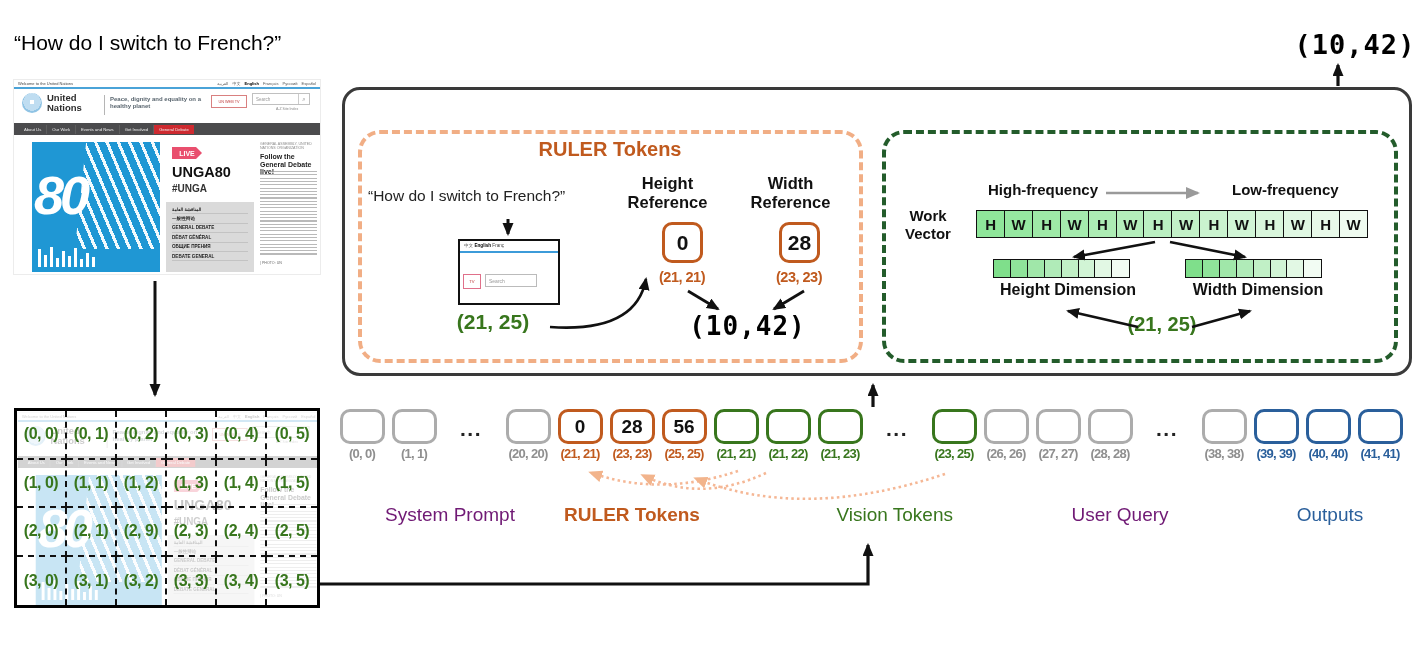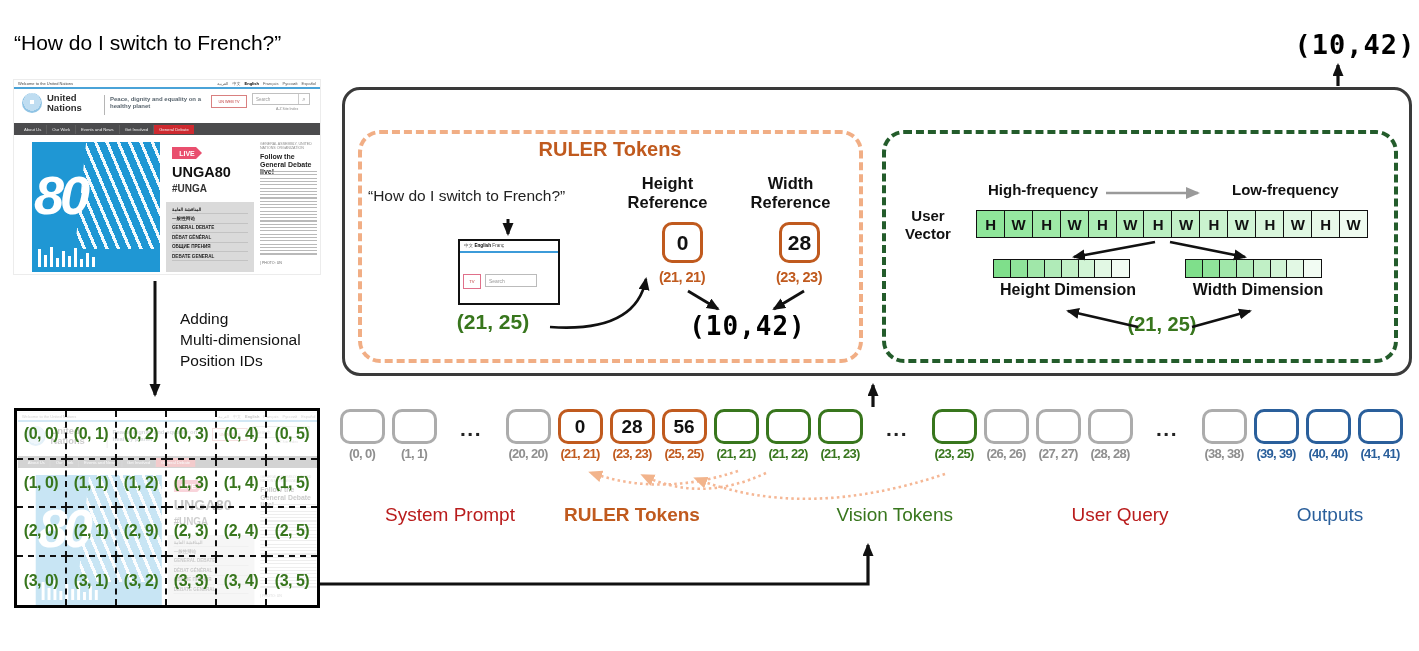--- a/index.html
+++ b/index.html
@@ -107,21 +107,21 @@
   .tok .box{width:45px;height:35px;border:3.2px solid #999;border-radius:10px;background:#fff;box-sizing:border-box;
             display:flex;align-items:center;justify-content:center;font-size:19px;font-weight:700;color:#111;}
   .tok .lbl{margin-top:2px;font-size:13px;font-weight:700;letter-spacing:-0.7px;white-space:nowrap;}
   .tok.gray .box{border-color:#ACACAC;}   .tok.gray .lbl{color:#8F8F8F;}
   .tok.ruler .box{border-color:#C05A1E;}  .tok.ruler .lbl{color:#C05A1E;}
   .tok.vision .box{border-color:#38761D;} .tok.vision .lbl{color:#38761D;}
   .tok.output .box{border-color:#2A5F9B;} .tok.output .lbl{color:#2A5F9B;}
   .tok.ell{flex:0 0 62px;display:block;text-align:center;padding-top:8px;font-size:21px;font-weight:700;color:#222;letter-spacing:1.5px;}
 
   .group-label{top:481px;width:170px;text-align:center;font-size:19px;position:absolute;}
-  .gl-gray{color:#b91c1c;}
+  .gl-gray{color:#701a75;}
   .gl-ruler{color:#C05A1E;font-weight:700;}
   .gl-vision{color:#38761D;}
   .gl-output{color:#2A5F9B;font-weight:500;}
 
   svg.overlay{position:absolute;left:0;top:0;pointer-events:none;}
 </style>
 </head>
 <body>
 
 <div class="canvas">
@@ -188,25 +188,20 @@
         <div>ОБЩИЕ ПРЕНИЯ</div>
         <div>DEBATE GENERAL</div>
       </div>
       <div class="u-kicker">GENERAL ASSEMBLY, UNITED NATIONS ORGANIZATION</div>
       <div class="u-atitle">Follow the General Debate live!</div>
       <div class="u-body"></div>
       <div class="u-credit">| PHOTO: UN</div>
     </div>
     </div>
 
-  <div class="abs pos-ids-label">
-    <div>Adding</div>
-    <div>Multi-dimensional</div>
-    <div>Position IDs</div>
-  </div>
 
   <div class="abs grid">
     <div id="grid-bg-mount" style="position:absolute;left:1px;top:2px;">
         <div class="unpage faded">
       <div class="u-topbar">
         <span>Welcome to the United Nations</span>
         <span class="u-langs">
           <span>العربية</span>
           <span>中文</span>
           <span class="b">English</span>
@@ -321,21 +316,21 @@
   <div class="abs ref-box" style="left:662px;">0</div>
   <div class="abs ref-box" style="left:779px;">28</div>
   <div class="abs ref-coord" style="left:642px;">(21, 21)</div>
   <div class="abs ref-coord" style="left:759px;">(23, 23)</div>
   <div class="abs ruler-result mono">(10,42)</div>
 
   <div class="abs mrope-box"></div>
   <div class="abs freq" style="left:988px;">High-frequency</div>
   <div class="abs freq" style="left:1232px;">Low-frequency</div>
   <div class="abs rope-label">
-    <div>User</div>
+    <div>Work</div>
     <div>Vector</div>
   </div>
   <div class="abs rope" id="rope-cells">
       <div class="c" style="background: rgb(143, 230, 154);">H</div>
       <div class="c" style="background: rgb(150, 232, 161);">W</div>
       <div class="c" style="background: rgb(158, 233, 167);">H</div>
       <div class="c" style="background: rgb(165, 235, 174);">W</div>
       <div class="c" style="background: rgb(173, 236, 180);">H</div>
       <div class="c" style="background: rgb(180, 238, 187);">W</div>
       <div class="c" style="background: rgb(187, 240, 194);">H</div>

